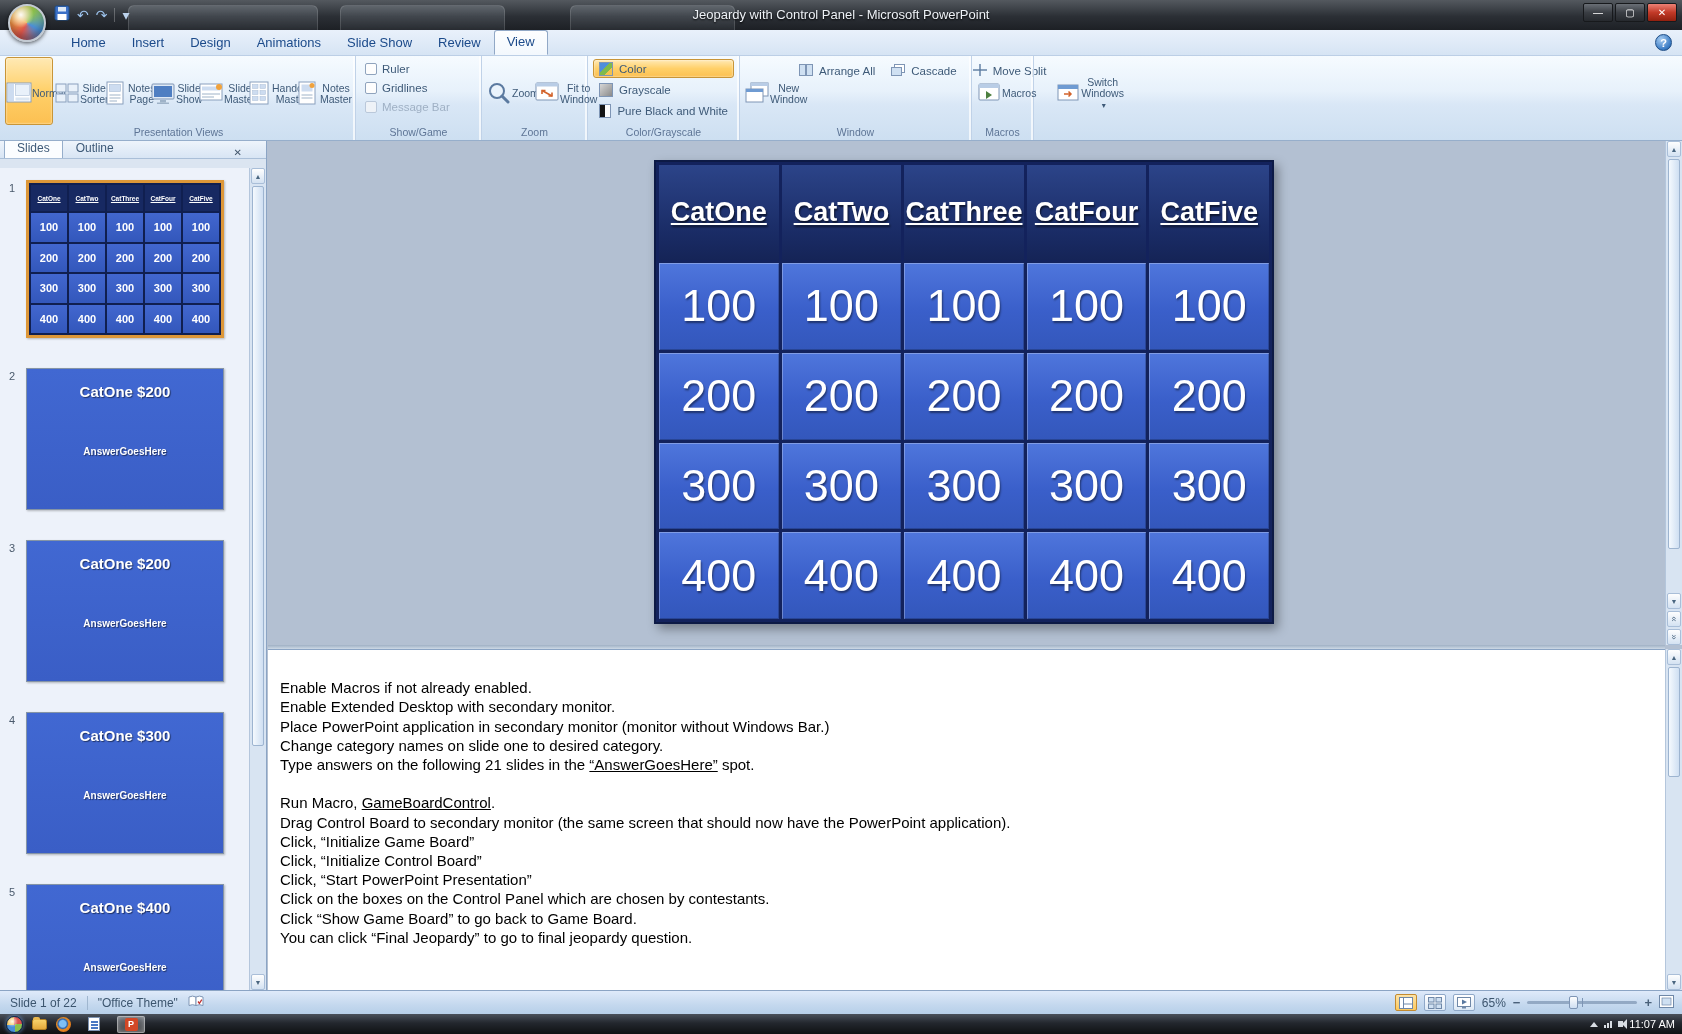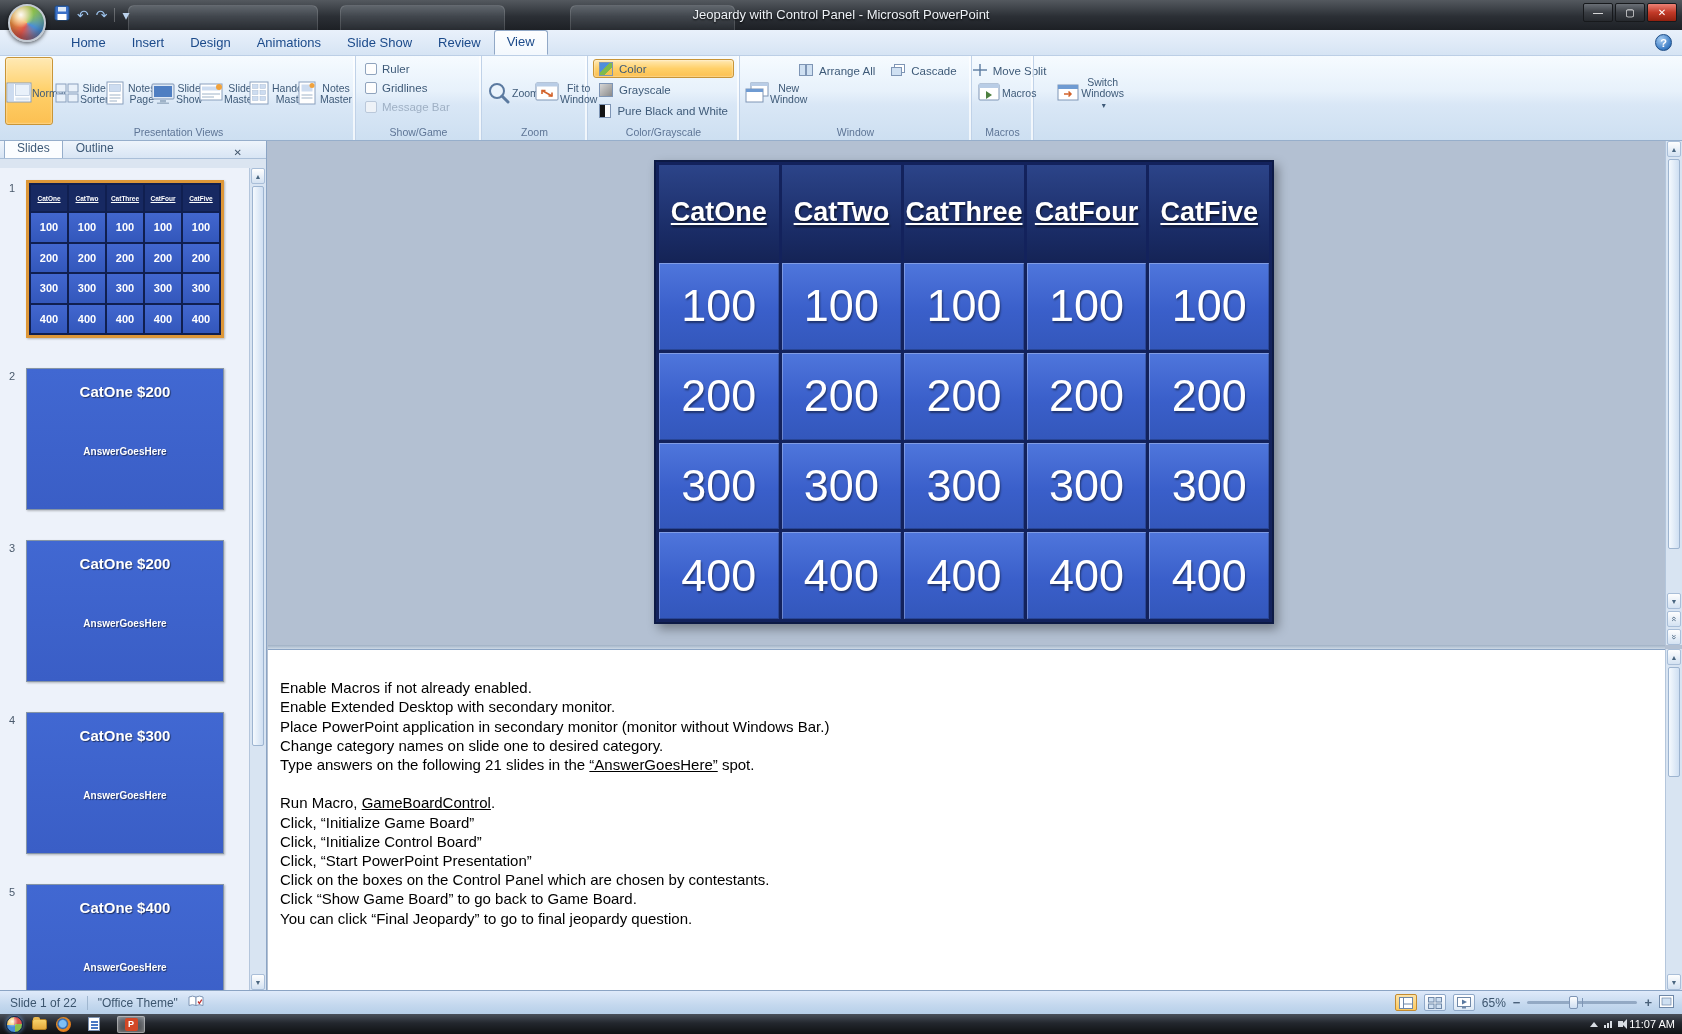--- a/index.html
+++ b/index.html
@@ -573,20 +573,21 @@
   <div class="notespane">
     <div id="notes-text">
         <div class="nline">&nbsp;</div>
         <div class="nline"><span>Enable Macros if not already enabled.</span></div>
         <div class="nline"><span>Enable Extended Desktop with secondary monitor.</span></div>
         <div class="nline"><span>Place PowerPoint application in secondary monitor (monitor without Windows Bar.)</span></div>
         <div class="nline"><span>Change category names on slide one to desired category.</span></div>
         <div class="nline"><span>Type answers on the following 21 slides in the </span><span class="uline">“AnswerGoesHere”</span><span> spot.</span></div>
         <div class="nline">&nbsp;</div>
         <div class="nline"><span>Run Macro, </span><span class="uline">GameBoardControl</span><span>.</span></div>
+        <div class="nline"><span>Drag Control Board to secondary monitor (the same screen that should now have the PowerPoint application).</span></div>
         <div class="nline"><span>Click, “Initialize Game Board”</span></div>
         <div class="nline"><span>Click, “Initialize Control Board”</span></div>
         <div class="nline"><span>Click, “Start PowerPoint Presentation”</span></div>
         <div class="nline"><span>Click on the boxes on the Control Panel which are chosen by contestants.</span></div>
         <div class="nline"><span>Click “Show Game Board” to go back to Game Board.</span></div>
         <div class="nline"><span>You can click “Final Jeopardy” to go to final jeopardy question.</span></div>
       </div>
   </div>
 
   <div class="vscroll sb-slide">

